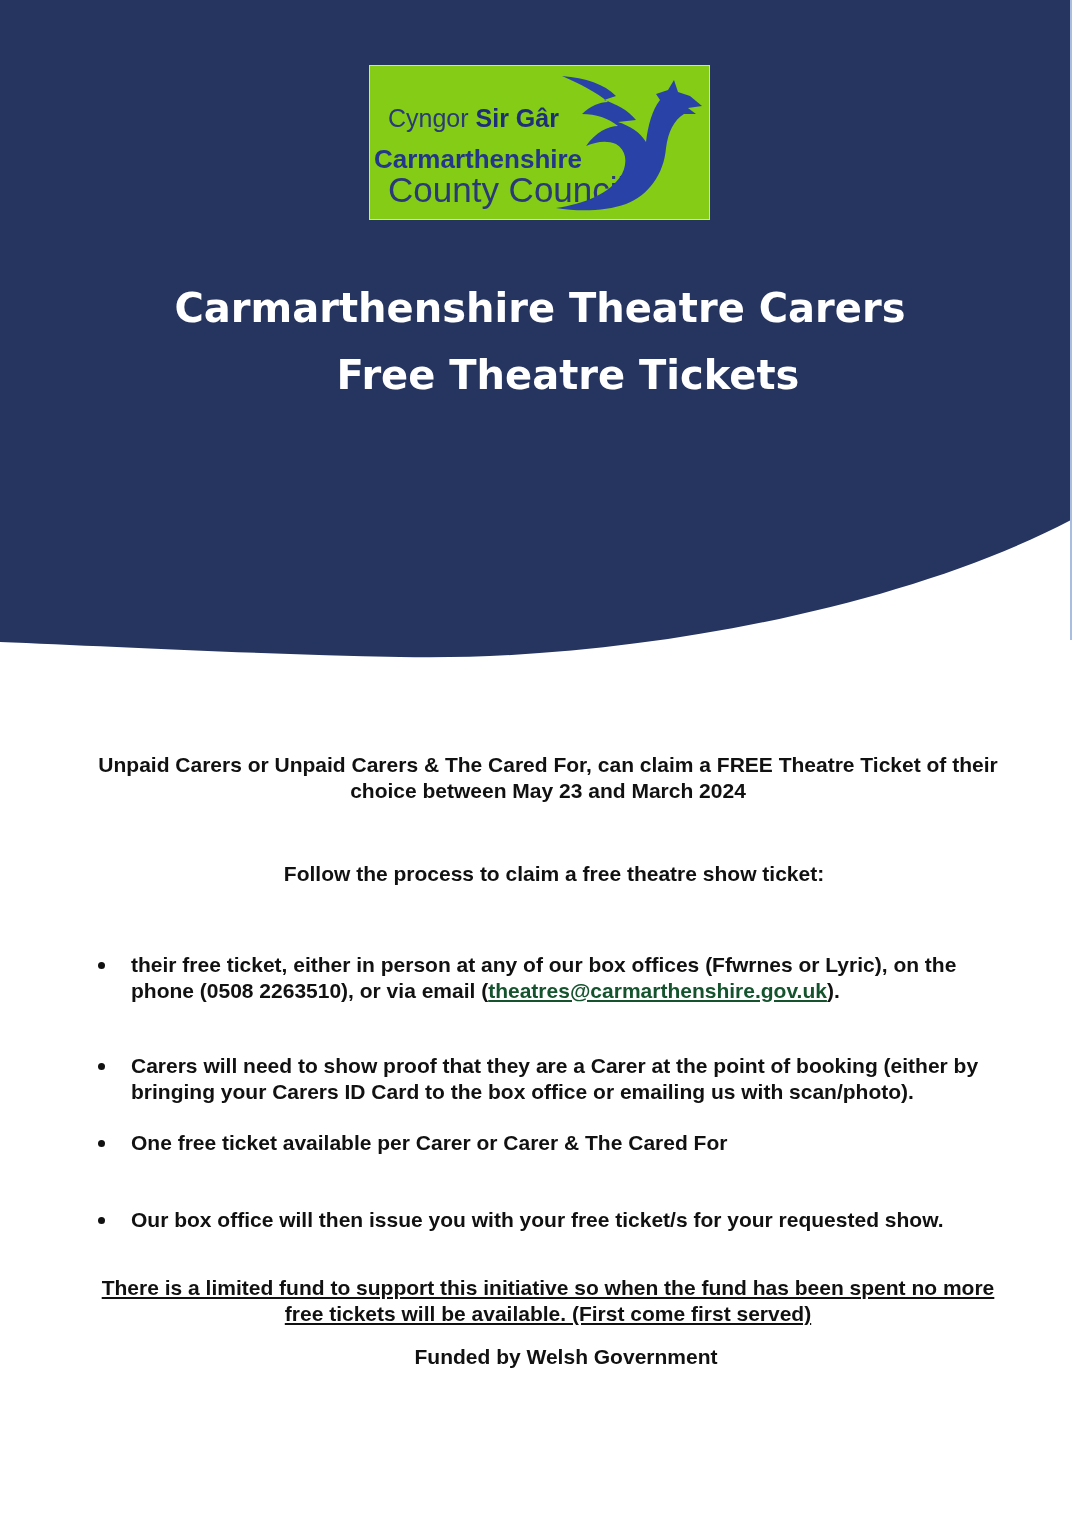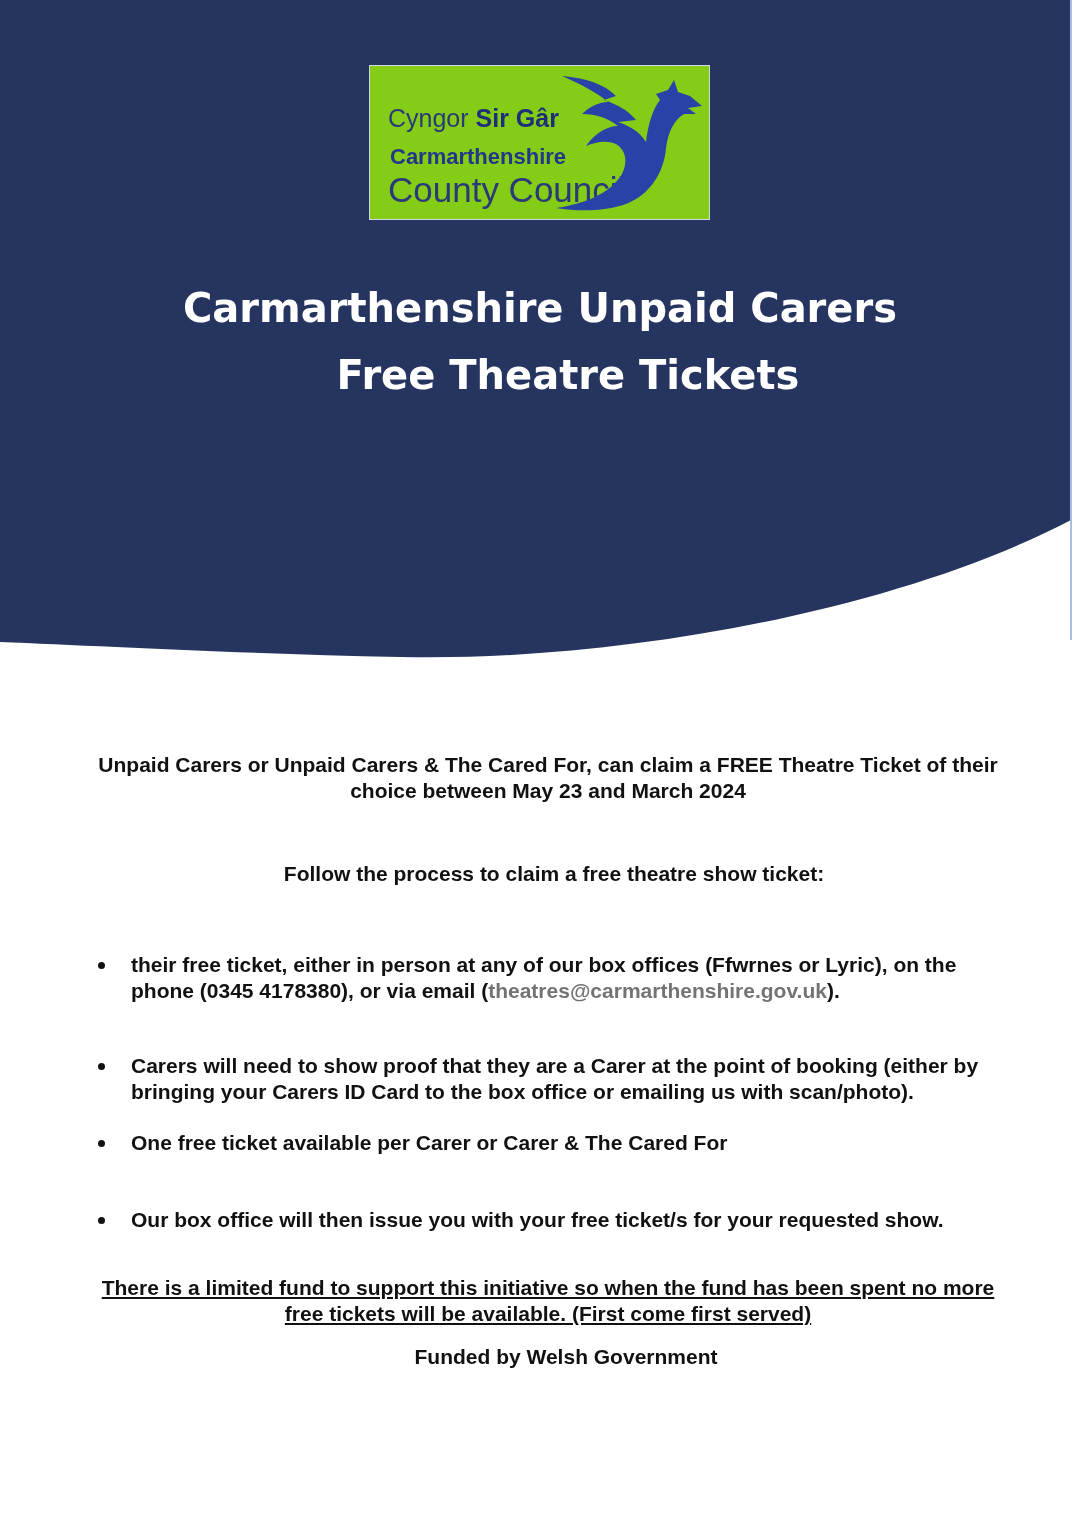--- a/index.html
+++ b/index.html
@@ -5,36 +5,36 @@
   html, body { margin:0; padding:0; }
   body { width:1080px; height:1529px; background:#ffffff; position:relative; overflow:hidden; font-family:"Liberation Sans", sans-serif; }
   .page { position:absolute; left:0; top:0; width:1071px; height:1529px; background:#fff; overflow:hidden; }
   .edge { position:absolute; left:1071px; top:0; width:9px; height:1529px; background:#ffffff; }
   .edge-line { position:absolute; left:1070px; top:0; width:2px; height:640px; background:#a9bde0; }
   .banner { position:absolute; left:0; top:0; width:1071px; height:680px; }
   .banner svg { display:block; }
   .logo { position:absolute; left:369px; top:65px; width:341px; height:155px; background:#84cc16; border:1px solid #cfd6e6; box-sizing:border-box; }
   .logo .t1 { position:absolute; left:18px; top:38px; font-size:25px; color:#2a3a78; white-space:nowrap; }
   .logo .t1 b { color:#1e2f7a; }
-  .logo .t2 { position:absolute; left:20px; top:78px; font-size:22px; font-weight:bold; color:#23378a; white-space:nowrap; }
+  .logo .t2 { position:absolute; left:4px; top:78px; font-size:26px; font-weight:bold; color:#23378a; white-space:nowrap; }
   .logo .t3 { position:absolute; left:18px; top:104px; font-size:35px; color:#2a3a78; white-space:nowrap; }
   .logo .dragon { position:absolute; left:186px; top:4px; }
   .title { position:absolute; left:0; width:1080px; text-align:center; color:#fff; font-size:40px; font-weight:bold; font-family:"DejaVu Sans", sans-serif; letter-spacing:0px; }
   .title.l1 { top:285px; }
   .title.l2 { top:352px;margin-left:28px; }
   .body-text { position:absolute; left:0; width:1080px; text-align:center; font-size:21px; font-weight:bold; color:#111; line-height:26px;padding-left:8px; }
   .intro { top:752px; }
   .follow { top:861px;margin-left:6px; }
   .limited { top:1275px;text-decoration:underline; }
   .funded { top:1344px;margin-left:18px; }
   .bullets { position:absolute; left:0; top:0; }
   .bullet { position:absolute; left:98px; width:920px; font-size:21px; font-weight:bold; color:#111; line-height:25.5px; }
   .bullet .dot { position:absolute; left:0; top:10px; width:7px; height:7px; border-radius:50%; background:#111; }
   .bullet .txt { position:absolute; left:33px; width:890px; }
-  .bullet a { color:#737373; }
+  .bullet a { color:#14532d; text-decoration:underline; }
 </style>
 </head>
 <body>
 
 <div class="page">
 
   <div class="banner">
     <svg width="1071" height="680" viewBox="0 0 1071 680">
       <path d="M0 0 H1071 V520 C 900 610, 620 662, 400 657 C 250 654, 100 646, 0 642 Z" fill="#263460"></path>
     </svg>
@@ -42,36 +42,36 @@
 
   <div class="logo">
     <div class="t1"><span>Cyngor </span><b>Sir Gâr</b></div>
     <div class="t2">Carmarthenshire</div>
     <div class="t3">County Council</div>
     <svg class="dragon" width="150" height="145" viewBox="0 0 150 145">
       <path d="M6 6 C 30 8, 48 14, 60 26 L 48 30 C 60 34, 72 40, 80 50 L 62 52 C 74 56, 84 62, 90 72 C 92 56, 96 40, 104 30 L 100 24 L 112 20 L 118 10 L 122 22 L 134 26 L 146 36 L 132 38 L 140 44 L 128 44 C 118 50, 112 62, 110 78 C 108 104, 92 126, 70 134 C 50 141, 24 142, 0 138 C 28 134, 54 124, 66 104 C 72 92, 70 80, 60 74 C 50 70, 40 72, 30 76 C 40 62, 52 56, 62 56 C 52 48, 40 44, 26 44 C 34 36, 44 32, 52 32 C 40 22, 24 14, 6 6 Z" fill="#2942a8"></path>
     </svg>
   </div>
 
-  <div class="title l1">Carmarthenshire Unpaid Carers</div>
+  <div class="title l1">Carmarthenshire Theatre Carers</div>
   <div class="title l2">Free Theatre Tickets</div>
 
   <div class="body-text intro">
     <div>Unpaid Carers or Unpaid Carers &amp; The Cared For, can claim a FREE Theatre Ticket of their</div>
     <div>choice between May 23 and March 2024</div>
   </div>
 
   <div class="body-text follow">Follow the process to claim a free theatre show ticket:</div>
 
   <div class="bullets">
     <div class="bullet" style="top:952px;">
       <span class="dot"></span>
       <div class="txt">
         <div>their free ticket, either in person at any of our box offices (Ffwrnes or Lyric), on the</div>
-        <div><span>phone (0345 4178380), or via email (</span><a>theatres@carmarthenshire.gov.uk</a><span>).</span></div>
+        <div><span>phone (0508 2263510), or via email (</span><a>theatres@carmarthenshire.gov.uk</a><span>).</span></div>
       </div>
     </div>
     <div class="bullet" style="top:1053px;">
       <span class="dot"></span>
       <div class="txt">
         <div>Carers will need to show proof that they are a Carer at the point of booking (either by</div>
         <div>bringing your Carers ID Card to the box office or emailing us with scan/photo).</div>
       </div>
     </div>
     <div class="bullet" style="top:1130px;">

